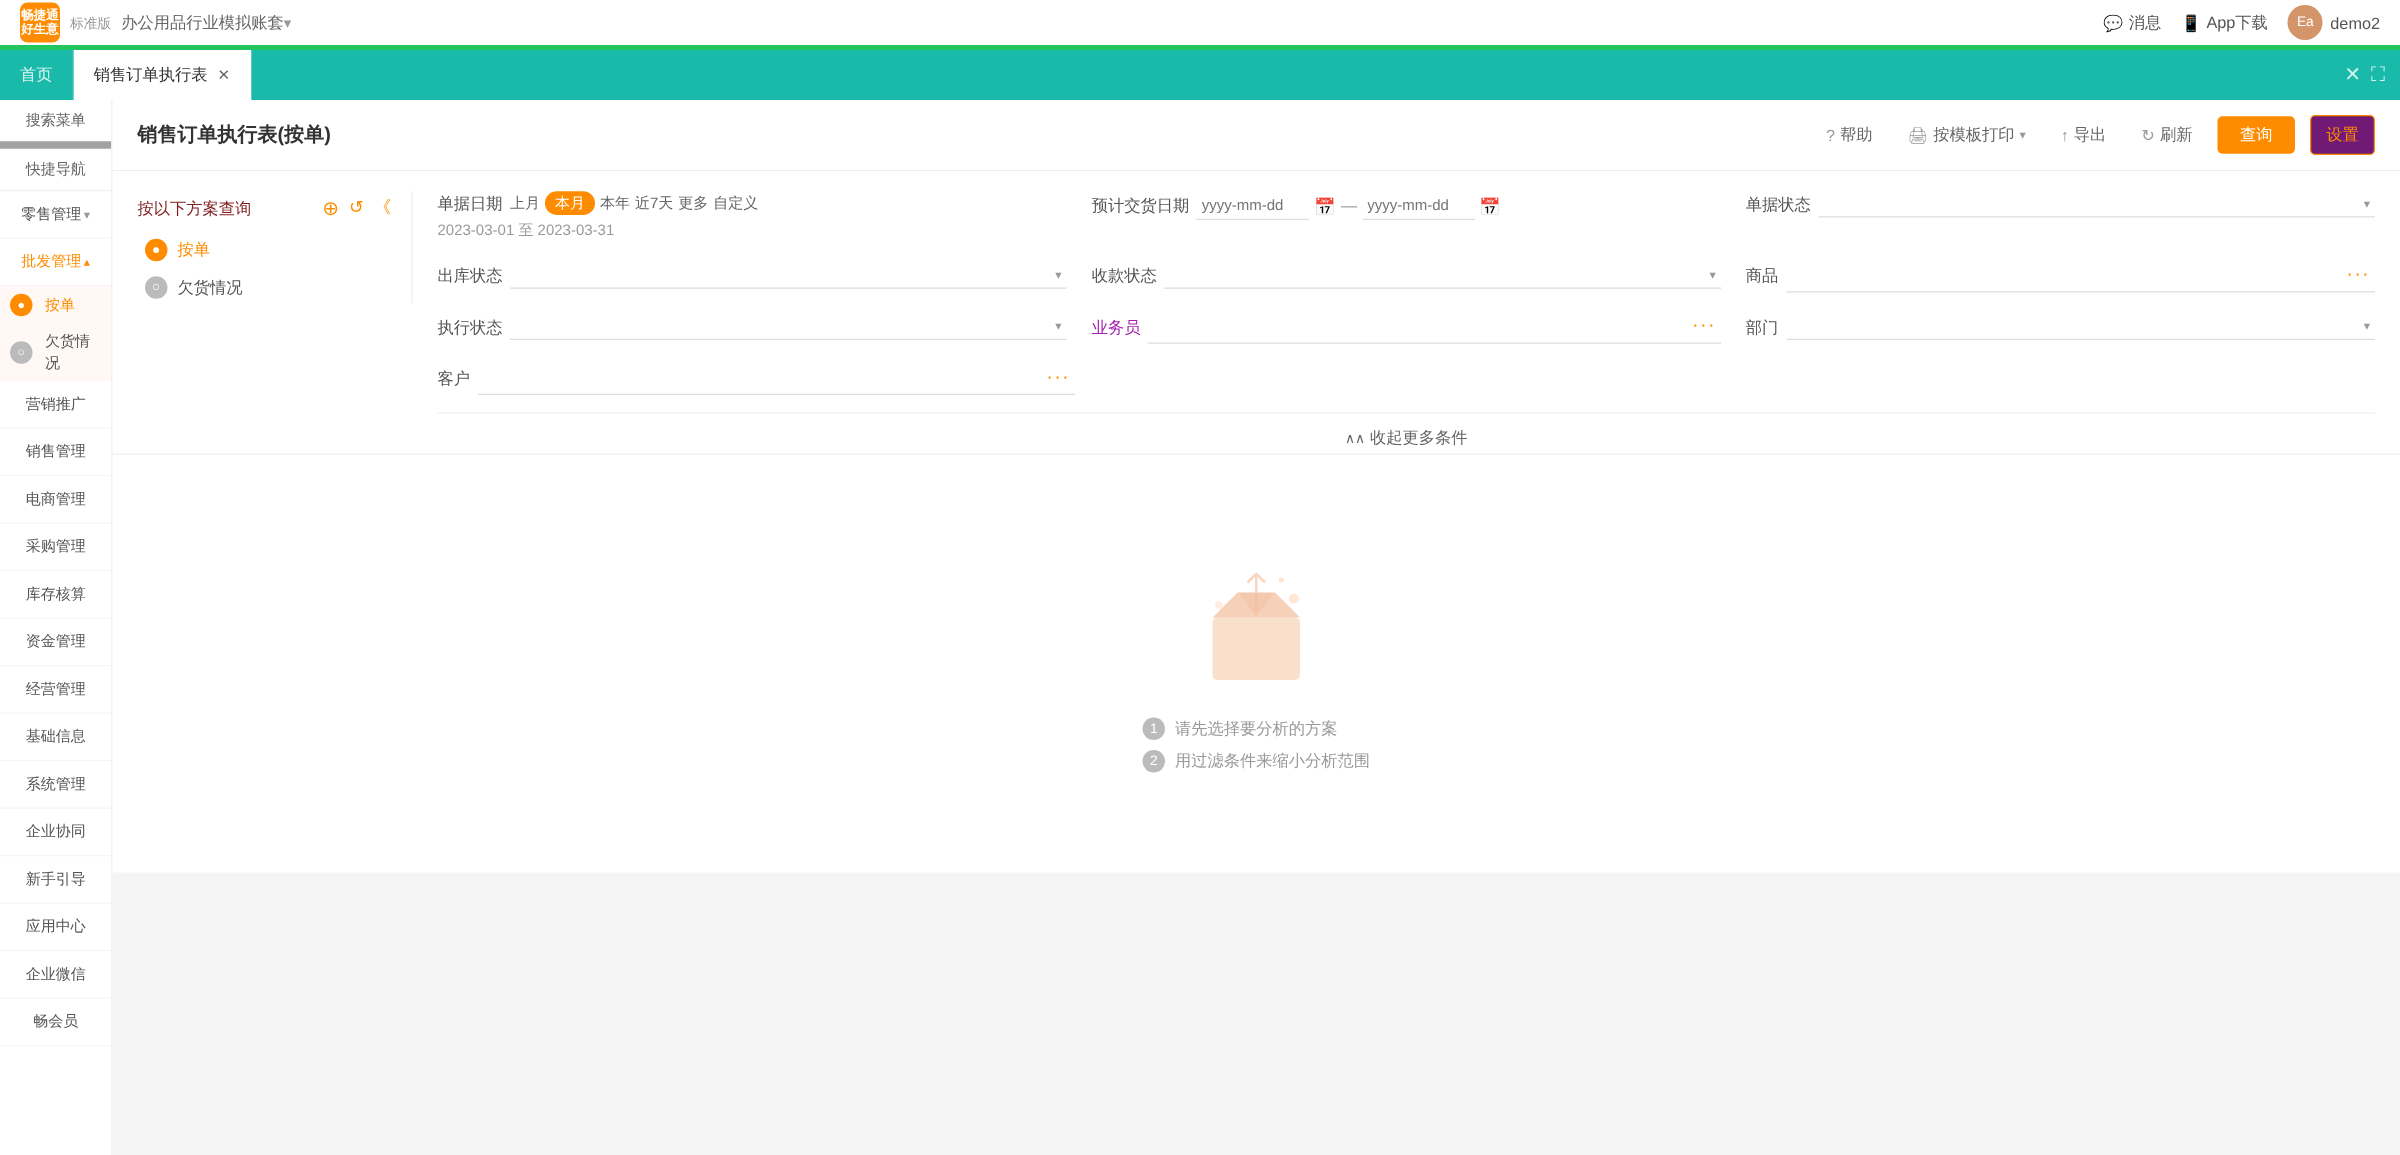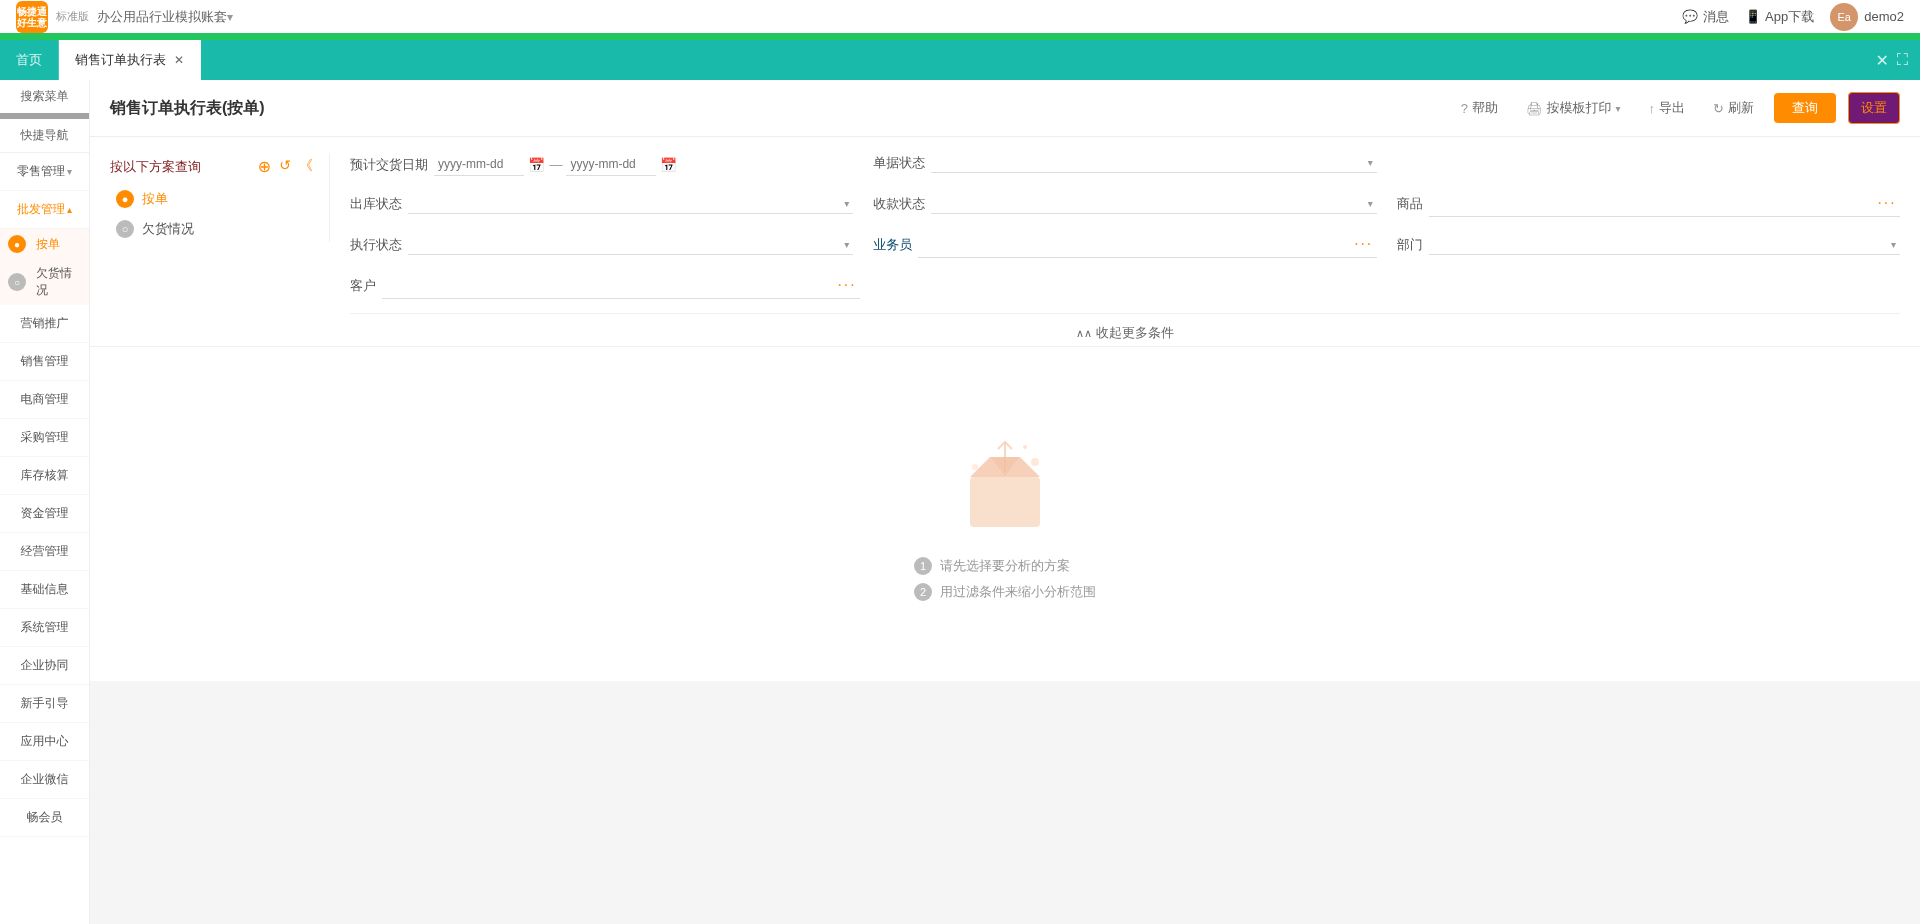--- a/index.html
+++ b/index.html
@@ -1,19 +1,19 @@
 <!DOCTYPE html>
 <html><head>
   <meta charset="utf-8">
   <style>
     * { box-sizing: border-box; margin: 0; padding: 0; }
     body { font-family: 'Microsoft YaHei', Arial, sans-serif; font-size: 13px; background: #f5f5f5; color: #333; display: flex; flex-direction: column; height: 924px; overflow: hidden; }
 
     
-    .topbar { background: #fff; height: 40px; display: flex; align-items: center; justify-content: space-between; padding: 0 16px; border-bottom: 7px solid #22c55e; flex-shrink: 0; }
+    .topbar { background: #fff; height: 40px; display: flex; align-items: center; justify-content: space-between; padding: 0 16px; border-bottom: 4px solid #22c55e; flex-shrink: 0; }
     .topbar-left { display: flex; align-items: center; gap: 8px; }
     .logo-icon { width: 32px; height: 32px; background: #ff8c00; border-radius: 6px; display: flex; align-items: center; justify-content: center; color: white; font-size: 12px; font-weight: bold; }
     .biao-label { font-size: 11px; color: #999; }
     .app-title-bar { color: #666; font-size: 13px; display: flex; align-items: center; gap: 0; }
     .topbar-right { display: flex; align-items: center; gap: 16px; }
     .topbar-btn { display: flex; align-items: center; gap: 4px; color: #555; font-size: 13px; cursor: pointer; }
     .avatar { width: 28px; height: 28px; border-radius: 50%; background: #d4a484; display: flex; align-items: center; justify-content: center; color: white; font-size: 11px; overflow: hidden; }
 
     
     .tabbar { background: #1abaaa; height: 40px; display: flex; align-items: center; padding: 0 0; flex-shrink: 0; }
@@ -222,20 +222,34 @@
           <div style="display:flex;align-items:center;gap:8px;padding:4px 6px;border-radius:4px;margin-top:4px;">
             <div style="width:18px;height:18px;border-radius:50%;background:#bbb;display:flex;align-items:center;justify-content:center;color:white;font-size:11px;flex-shrink:0;">○</div>
             <span style="color:#555;font-size:13px;">欠货情况</span>
           </div>
         </div>
 
         <div style="flex:1; padding-left:20px;">
 
           <div style="display:grid; grid-template-columns:1fr 1fr 1fr; gap:12px 20px; align-items:start;">
 
+            <div>
+              <div style="display:flex;align-items:center;gap:6px;margin-bottom:4px;">
+                <span style="font-size:13px;color:#555;white-space:nowrap;">单据日期</span>
+                <div style="display:flex;gap:4px;align-items:center;">
+                  <span style="font-size:12px;color:#666;cursor:pointer;">上月</span>
+                  <span style="font-size:12px;background:#ff8c00;color:white;padding:1px 8px;border-radius:10px;cursor:pointer;">本月</span>
+                  <span style="font-size:12px;color:#666;cursor:pointer;">本年</span>
+                  <span style="font-size:12px;color:#666;cursor:pointer;">近7天</span>
+                  <span style="font-size:12px;color:#666;cursor:pointer;">更多</span>
+                  <span style="font-size:12px;color:#666;cursor:pointer;">自定义</span>
+                </div>
+              </div>
+              <div style="font-size:12px;color:#999;">2023-03-01 至 2023-03-31</div>
+            </div>
 
             <div>
               <div style="display:flex;align-items:center;gap:6px;">
                 <span style="font-size:13px;color:#555;white-space:nowrap;">预计交货日期</span>
                 <div style="display:flex;align-items:center;gap:4px;flex:1;">
                   <input type="text" class="date-input" style="border-top: none; border-right: none; border-left: none; border-image: initial; border-bottom: 1px solid rgb(221, 221, 221); padding: 4px; font-size: 12px; color: rgb(187, 187, 187); background: transparent; outline: none; width: 90px;" placeholder="yyyy-mm-dd">
                   <span style="color:#ff8c00;cursor:pointer;font-size:14px;">📅</span>
                   <span style="color:#999;">—</span>
                   <input type="text" class="date-input" style="border-top: none; border-right: none; border-left: none; border-image: initial; border-bottom: 1px solid rgb(221, 221, 221); padding: 4px; font-size: 12px; color: rgb(187, 187, 187); background: transparent; outline: none; width: 90px;" placeholder="yyyy-mm-dd">
                   <span style="color:#ff8c00;cursor:pointer;font-size:14px;">📅</span>
@@ -284,21 +298,21 @@
 
             <div style="display:flex;align-items:center;gap:6px;">
               <span style="font-size:13px;color:#555;white-space:nowrap;">执行状态</span>
               <div style="flex:1;display:flex;align-items:center;justify-content:space-between;border-bottom:1px solid #ddd;padding:4px;cursor:pointer;">
                 <span style="color:#bbb;font-size:13px;"></span>
                 <span style="color:#999;font-size:10px;">▾</span>
               </div>
             </div>
 
             <div style="display:flex;align-items:center;gap:6px;">
-              <span style="font-size:13px;color:#0c4a6e;white-space:nowrap;">业务员</span>
+              <span style="font-size:13px;color:#a21caf;white-space:nowrap;">业务员</span>
               <div style="flex:1;display:flex;align-items:center;justify-content:flex-end;border-bottom:1px solid #ddd;padding:4px;cursor:pointer;">
                 <span style="color:#ff8c00;cursor:pointer;font-size:16px;letter-spacing:1px;">···</span>
               </div>
             </div>
 
             <div style="display:flex;align-items:center;gap:6px;">
               <span style="font-size:13px;color:#555;white-space:nowrap;">部门</span>
               <div style="flex:1;display:flex;align-items:center;justify-content:space-between;border-bottom:1px solid #ddd;padding:4px;cursor:pointer;">
                 <span style="color:#bbb;font-size:13px;"></span>
                 <span style="color:#999;font-size:10px;">▾</span>

